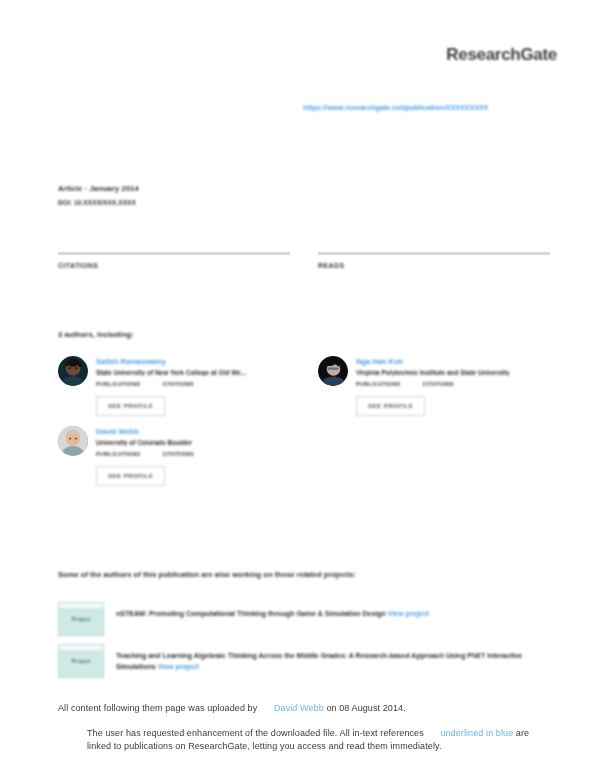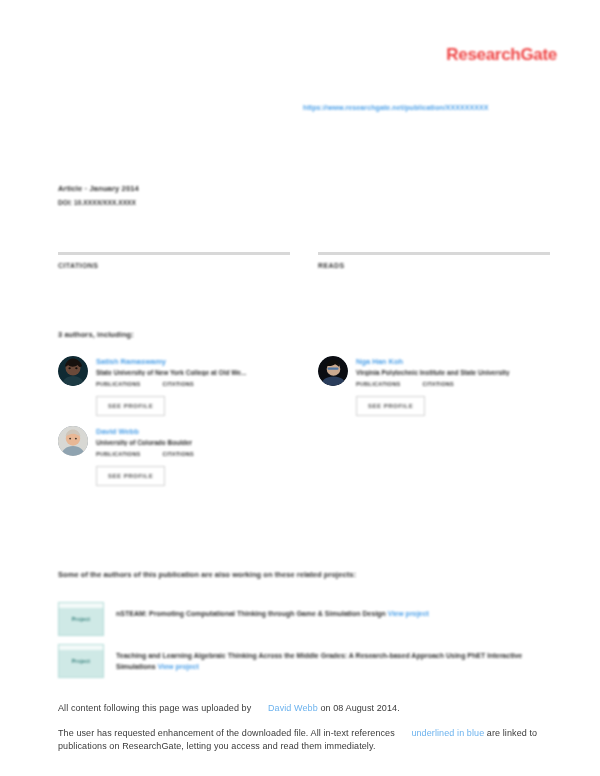--- a/index.html
+++ b/index.html
@@ -20,21 +20,21 @@
   .bl    { filter: blur(1.15px); }
   .bl-sm { filter: blur(0.85px); }
 
   
   .rg-logo {
     position: absolute;
     top: 45px;
     right: 43px;
     font-size: 17px;
     font-weight: bold;
-    color: #ef4444;
+    color: #404040;
     letter-spacing: -0.3px;
     white-space: nowrap;
   }
 
   .doc-url {
     position: absolute;
     top: 104px;
     left: 303px;
     font-size: 7px;
     font-weight: bold;
@@ -235,21 +235,21 @@
     left: 58px;
     top: 702px;
     width: 480px;
   }
   .footer-line {
     font-size: 9px;
     color: #3a3a3a;
     line-height: 1.45;
     letter-spacing: 0.1px;
   }
-  .footer-gap { margin-top: 12px; }
+  .footer-gap { margin-top: 12px; margin-left: 29px; }
   .footer-link {
     color: #6db3ee;
     padding-left: 14px;
   }
 </style>
 </head>
 <body>
 
 <div class="rg-logo bl-sm">ResearchGate</div>
 
@@ -393,18 +393,18 @@
     <div class="project-text bl">
       <span>Teaching and Learning Algebraic Thinking Across the Middle Grades: A Research-based Approach Using PhET Interactive Simulations</span>
       <span class="project-link">View project</span>
     </div>
   </div>
 
 </div>
 
 <div class="footer">
   <div class="footer-line">
-    <span>All content following this page was uploaded by </span><span class="footer-link">David Webb</span><span> on 08 August 2014.</span>
+    <span>All content following them page was uploaded by </span><span class="footer-link">David Webb</span><span> on 08 August 2014.</span>
   </div>
   <div class="footer-line footer-gap">
     <span>The user has requested enhancement of the downloaded file. All in-text references </span><span class="footer-link">underlined in blue</span><span> are linked to publications on ResearchGate, letting you access and read them immediately.</span>
   </div>
 </div>
 
 </body></html>

